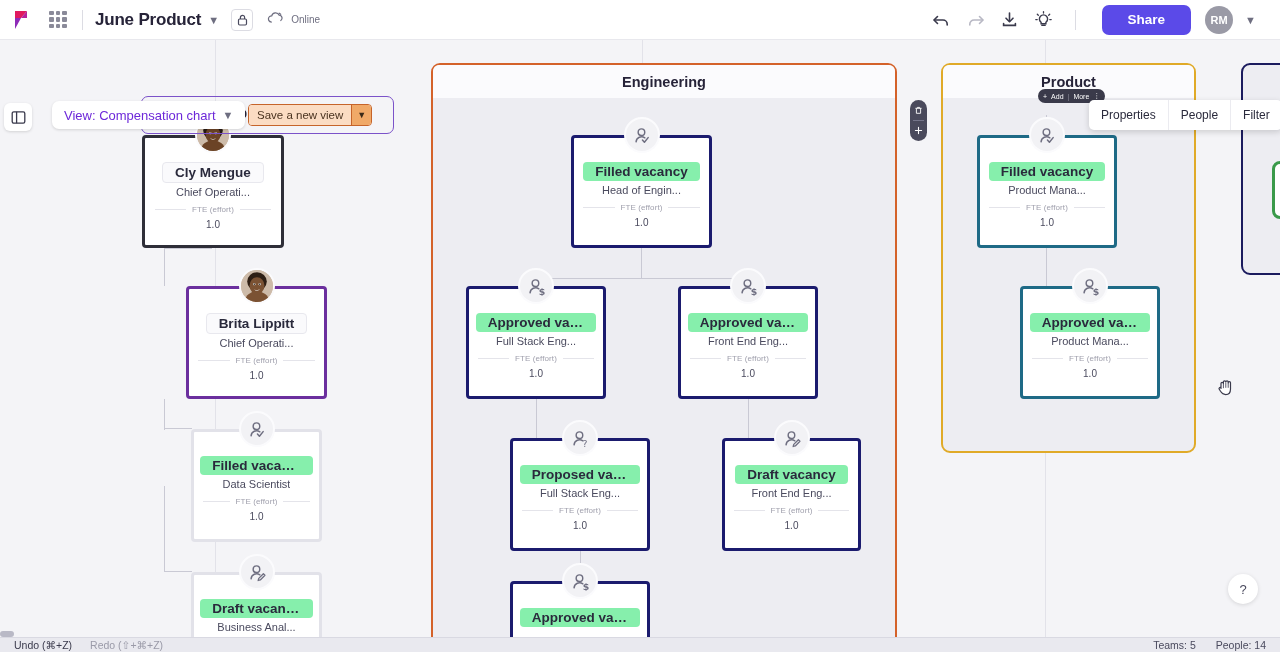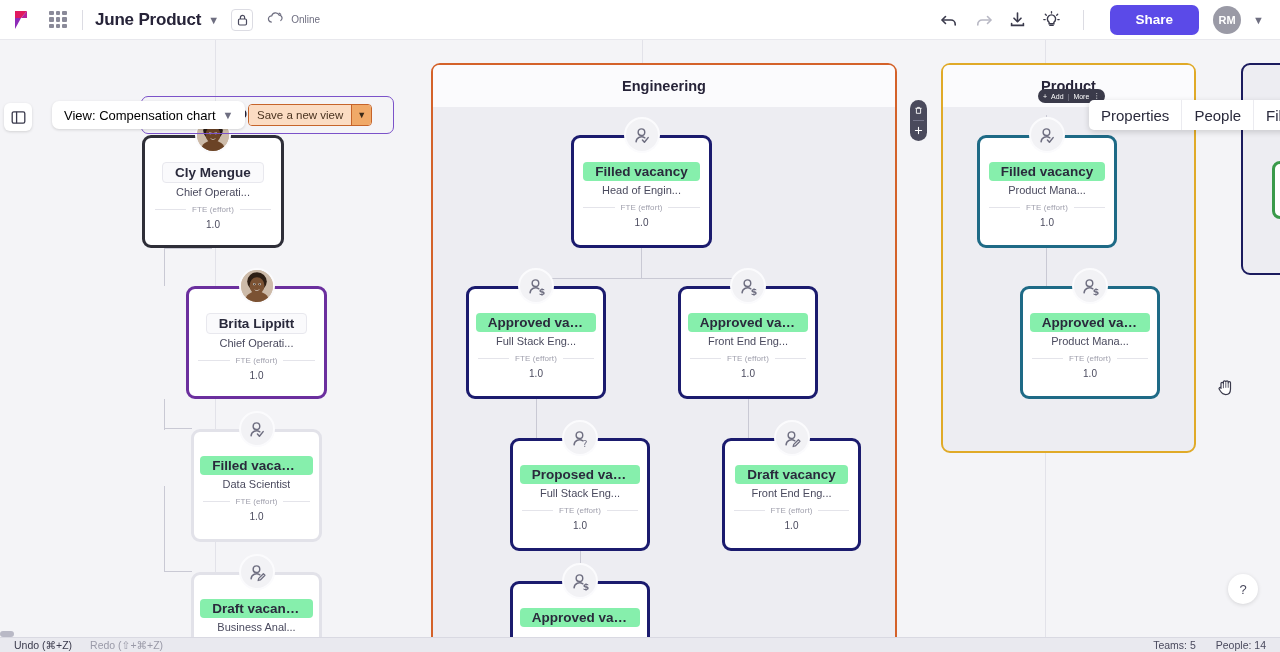--- a/index.html
+++ b/index.html
@@ -35,21 +35,21 @@
   }
   .chev { margin-left: 7px; color: #6e6e80; font-size: 11px; cursor: pointer; }
   .lock-btn {
     width: 22px; height: 22px; border: 1px solid #dcdce3; border-radius: 4px;
     margin-left: 12px; display: flex; align-items: center; justify-content: center;
     cursor: pointer; background: #fff;
   }
   .online-wrap { display: flex; align-items: center; gap: 7px; margin-left: 14px; }
   .online-txt { font-size: 10px; color: #6e6e80; }
 
-  .hdr-right { margin-left: auto; display: flex; align-items: center; gap: 4px; padding-right: 16px; }
+  .hdr-right { margin-left: auto; display: flex; align-items: center; gap: 4px; padding-right: 24px; }
   .icon-btn {
     width: 30px; height: 30px; display: flex; align-items: center; justify-content: center;
     border-radius: 5px; cursor: pointer; background: transparent;
   }
   .share-btn {
     background: #5b4ae8; color: #fff; border: none; border-radius: 7px;
     height: 30px; padding: 0 26px; font-size: 13.5px; font-weight: bold;
     cursor: pointer; margin-left: 10px; font-family: "Liberation Sans", sans-serif;
   }
   .avatar-chip { display: flex; align-items: center; gap: 5px; margin-left: 10px; cursor: pointer; }
@@ -68,35 +68,35 @@
   }
   .col-guide { position: absolute; top: 0; bottom: 0; width: 1px; background: #e2e2e9; }
 
   
   .group {
     position: absolute;
     border-radius: 9px;
     background: #ededf2;
   }
   .group-title {
-    position: absolute; left: 0; right: 0; top: 0; height: 42px;
+    position: absolute; left: 0; right: 0; top: 0; height: 33px;
     background: #fbfbfd;
     border-top-left-radius: 6px; border-top-right-radius: 6px;
     display: flex; align-items: center; justify-content: center;
     font-size: 14.5px; font-weight: bold; color: #262338;
   }
 
   
   .conn { position: absolute; background: #c9c9d4; }
 
   
   .node {
     position: absolute;
     background: #ffffff;
-    border-radius: 9px;
+    border-radius: 4px;
     display: flex; flex-direction: column; align-items: center;
     cursor: pointer;
   }
   .node-badge {
     position: absolute; top: -21px; left: 50%; transform: translateX(-50%);
     width: 36px; height: 36px; border-radius: 50%;
     background: #f2f2f5; border: 2px solid #fbfbfd;
     display: flex; align-items: center; justify-content: center;
   }
   .node-badge.photo { overflow: hidden; background: #d8c4b0; }
@@ -126,21 +126,21 @@
     width: 28px; height: 28px; background: #fff; border-radius: 6px;
     box-shadow: 0 1px 3px rgba(0,0,0,.14);
     display: flex; align-items: center; justify-content: center; cursor: pointer;
     z-index: 40;
   }
   #view-pill {
     position: absolute; left: 52px; top: 61px; height: 28px;
     background: #fff; border-radius: 7px; box-shadow: 0 1px 3px rgba(0,0,0,.14);
     display: flex; align-items: center; padding: 0 12px; cursor: pointer; z-index: 41;
   }
-  #view-pill .txt { font-size: 13px; color: #000000; }
+  #view-pill .txt { font-size: 13px; color: #6d28d9; }
   #ghost-p {
     position: absolute; left: 238px; top: 64px; z-index: 39;
     font-size: 15px; font-weight: bold; color: #262338;
   }
   #save-view-box {
     position: absolute; left: 141px; top: 56px; width: 253px; height: 38px;
     border: 1.5px solid #7b52c9; border-radius: 7px; background: transparent; z-index: 38;
   }
   #save-new-view {
     position: absolute; left: 248px; top: 64px; height: 22px; display: flex; z-index: 42;
@@ -165,21 +165,21 @@
   #mini-toolbar .sep { color: #8a8a99; }
 
   
   #panel-tabs {
     position: absolute; left: 1089px; top: 60px; height: 30px;
     background: #fff; border-radius: 5px; box-shadow: 0 2px 6px rgba(0,0,0,.16);
     display: flex; align-items: stretch; z-index: 55;
   }
   #panel-tabs .tab {
     display: flex; align-items: center; padding: 0 12px;
-    font-size: 15px; color: #2a2a3c; cursor: pointer;
+    font-size: 12px; color: #2a2a3c; cursor: pointer;
     border-right: 1px solid #ebebf0;
   }
   #panel-tabs .tab:last-child { border-right: none; }
 
   
   #group-tools {
     position: absolute; left: 910px; top: 60px; width: 17px;
     background: #4a4a5c; border-radius: 9px; z-index: 45;
     display: flex; flex-direction: column; align-items: center;
     padding: 3px 0; gap: 2px;

